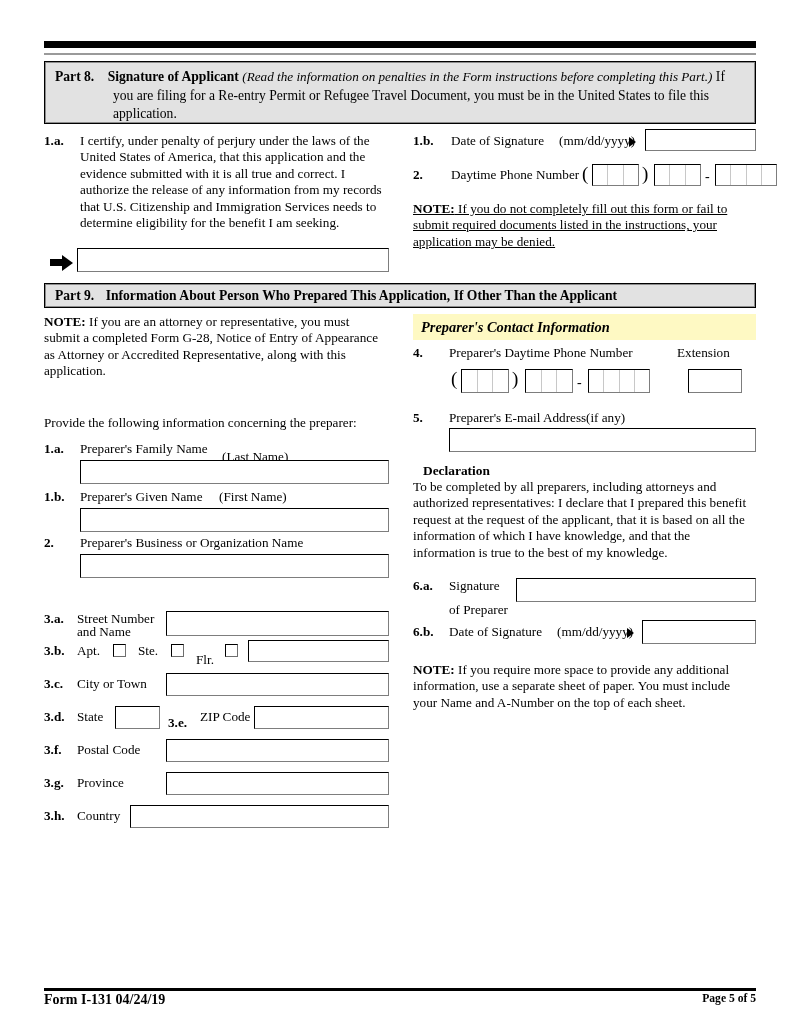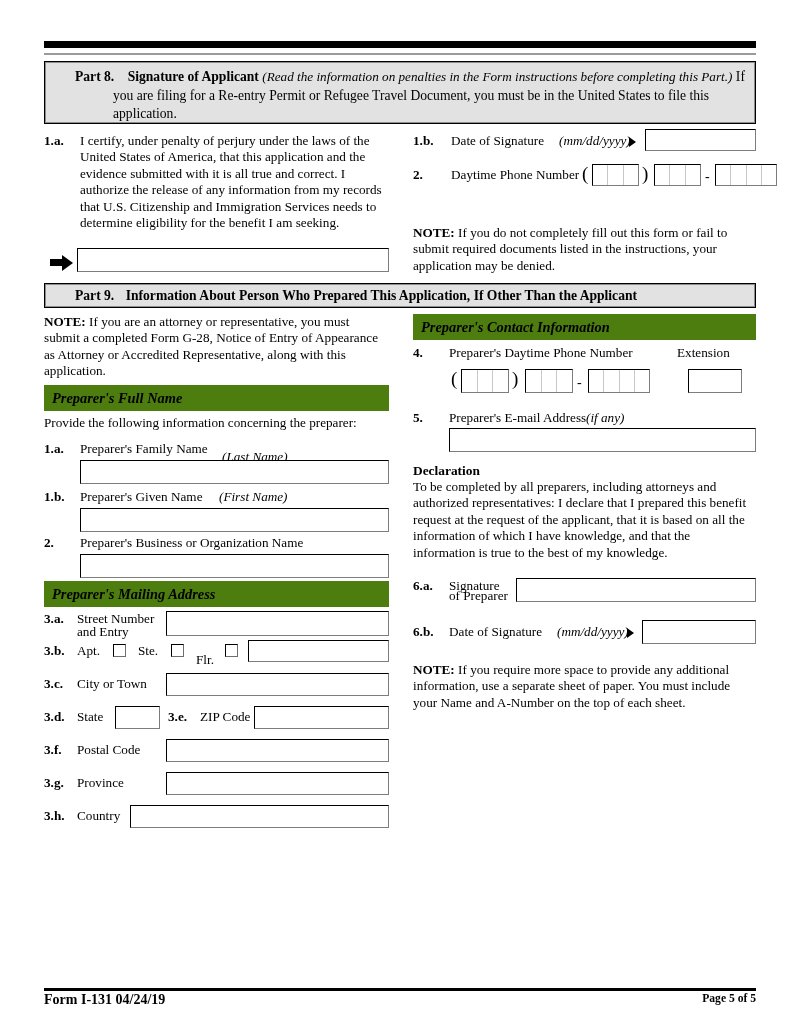--- a/index.html
+++ b/index.html
@@ -55,21 +55,21 @@
     border: 1px solid #8c8c8c;
     height: 100%;
     box-sizing: border-box;
     padding: 5px 8px 5px 9px;
   }
   .part-title-line {
     font-size: 13.6px;
     line-height: 18.6px;
     text-indent: 0;
   }
-  .pt-bold { font-weight: bold; margin-left: 20px; }
+  .pt-bold { font-weight: bold; }
   .pt-ital { font-style: italic; font-size: 13.2px; }
   .hang {
     padding-left: 58px;
     text-indent: -58px;
   }
 
   
   .col-left {
     position: absolute;
     left: 0;
@@ -84,21 +84,21 @@
   
   .body-text {
     font-size: 13.2px;
     line-height: 16.4px;
   }
   .tiny-note {
     font-size: 13.2px;
     line-height: 16.4px;
   }
   .b { font-weight: bold; }
-  .i { font-style: italic; }
+  .i { }
 
   
   .row {
     position: relative;
   }
   .num {
     position: absolute;
     left: 0;
     top: 0;
     width: 30px;
@@ -143,21 +143,21 @@
     border: 1px solid #000000;
     border-right-color: #6e6e6e;
     border-bottom-color: #6e6e6e;
     background: #ffffff;
     position: absolute;
   }
 
   
   .subhead {
     position: absolute;
-    background: #4d7c0f;
+    background: #fef9c3;
     box-sizing: border-box;
     font-style: italic;
     font-weight: bold;
     font-size: 14.4px;
     line-height: 20px;
     padding: 3px 0 3px 8px;
   }
 
   
   .arrow-big {
@@ -272,41 +272,40 @@
         </span>
       <span class="dash" style="left:292px; top:3px;">-</span>
       <span class="cellbox" style="left:302px; top:-3px; width:62px; height:22px;">
           <i></i>
           <i></i>
           <i></i>
           <i></i>
         </span>
     </div>
 
-    <div class="tiny-note" style="margin-top:28px; width:322px;">
+    <div class="tiny-note" style="margin-top:4px; width:322px;text-decoration:underline;">
       <span class="b">NOTE:</span><span> If you do not completely fill out this form or fail to submit required documents listed in the instructions, your application may be denied.</span>
     </div>
   </div>
 
   <div class="part-bar" style="top:283px; height:25px;">
     <div class="inner" style="padding-top:2px;">
       <div class="part-title-line">
         <span class="pt-bold">Part 9.</span>
         <span class="pt-bold" style="margin-left:8px;">Information About Person Who Prepared This Application, If Other Than the Applicant</span>
       </div>
     </div>
   </div>
 
   <div class="col-left" style="top:314px;">
     <div class="tiny-note" style="width:340px;">
       <span class="b">NOTE:</span><span> If you are an attorney or representative, you must submit a completed Form G-28, Notice of Entry of Appearance as Attorney or Accredited Representative, along with this application.</span>
     </div>
   </div>
 
-  <div class="subhead" style="left:0; top:385px; width:345px;">Preparer's Full Name</div>
 
   <div class="body-text" style="position:absolute; left:0; top:415px; width:345px;">Provide the following information concerning the preparer:</div>
 
   <div style="position:absolute; left:0; top:441px;">
     <span class="num" style="position:absolute; left:0; top:0;">1.a.</span>
     <span class="lbl" style="position:absolute; left:36px; top:0; white-space:nowrap;">Preparer's Family Name</span>
     <span class="lbl i" style="position:absolute; left:178px; top:8px; white-space:nowrap;">(Last Name)</span>
     <span class="box" style="left:36px; top:19px; width:309px; height:24px;"></span>
   </div>
 
@@ -316,26 +315,25 @@
     <span class="lbl i" style="position:absolute; left:175px; top:0; white-space:nowrap;">(First Name)</span>
     <span class="box" style="left:36px; top:19px; width:309px; height:24px;"></span>
   </div>
 
   <div style="position:absolute; left:0; top:535px;">
     <span class="num" style="position:absolute; left:0; top:0;">2.</span>
     <span class="lbl" style="position:absolute; left:36px; top:0; white-space:nowrap;text-align:right;">Preparer's Business or Organization Name</span>
     <span class="box" style="left:36px; top:19px; width:309px; height:24px;"></span>
   </div>
 
-  <div class="subhead" style="left:0; top:581px; width:345px;">Preparer's Mailing Address</div>
 
   <div style="position:absolute; left:0; top:611px;">
     <span class="num" style="position:absolute; left:0; top:0;">3.a.</span>
     <span class="lbl" style="position:absolute; left:33px; top:0; white-space:nowrap;">Street Number</span>
-    <span class="lbl" style="position:absolute; left:33px; top:13px; white-space:nowrap;">and Entry</span>
+    <span class="lbl" style="position:absolute; left:33px; top:13px; white-space:nowrap;">and Name</span>
     <span class="box" style="left:122px; top:0px; width:223px; height:25px;"></span>
   </div>
 
   <div style="position:absolute; left:0; top:643px;">
     <span class="num" style="position:absolute; left:0; top:0;">3.b.</span>
     <span class="lbl" style="position:absolute; left:33px; top:0;">Apt.</span>
     <span class="chk" style="left:69px; top:1px;"></span>
     <span class="lbl" style="position:absolute; left:94px; top:0;">Ste.</span>
     <span class="chk" style="left:127px; top:1px;"></span>
     <span class="lbl" style="position:absolute; left:152px; top:9px;">Flr.</span>
@@ -346,21 +344,21 @@
   <div style="position:absolute; left:0; top:673px;">
     <span class="num" style="position:absolute; left:0; top:3px;">3.c.</span>
     <span class="lbl" style="position:absolute; left:33px; top:3px; white-space:nowrap;">City or Town</span>
     <span class="box" style="left:122px; top:0px; width:223px; height:23px;"></span>
   </div>
 
   <div style="position:absolute; left:0; top:706px;">
     <span class="num" style="position:absolute; left:0; top:3px;">3.d.</span>
     <span class="lbl" style="position:absolute; left:33px; top:3px;">State</span>
     <span class="box" style="left:71px; top:0px; width:45px; height:23px;"></span>
-    <span class="num" style="position:absolute; left:124px; top:3px;">3.e.</span>
+    <span class="num" style="position:absolute; left:124px; top:9px;">3.e.</span>
     <span class="lbl" style="position:absolute; left:156px; top:3px; white-space:nowrap;">ZIP Code</span>
     <span class="box" style="left:210px; top:0px; width:135px; height:23px;"></span>
   </div>
 
   <div style="position:absolute; left:0; top:739px;">
     <span class="num" style="position:absolute; left:0; top:3px;">3.f.</span>
     <span class="lbl" style="position:absolute; left:33px; top:3px; white-space:nowrap;">Postal Code</span>
     <span class="box" style="left:122px; top:0px; width:223px; height:23px;"></span>
   </div>
 
@@ -406,28 +404,28 @@
   </div>
 
   <div style="position:absolute; left:369px; top:410px;">
     <span class="num" style="position:absolute; left:0; top:0;">5.</span>
     <span class="lbl" style="position:absolute; left:36px; top:0; white-space:nowrap;">Preparer's E-mail Address</span>
     <span class="lbl i" style="position:absolute; left:173px; top:0; white-space:nowrap;">(if any)</span>
     <span class="box" style="left:36px; top:18px; width:307px; height:24px;"></span>
   </div>
 
   <div style="position:absolute; left:369px; top:462px; width:340px;">
-    <div class="b" style="font-size:13.4px; line-height:17px;">Declaration</div>
+    <div class="b" style="font-size:13.4px; line-height:17px;margin-left:10px;">Declaration</div>
     <div class="body-text" style="margin-top:0;">To be completed by all preparers, including attorneys and authorized representatives: I declare that I prepared this benefit request at the request of the applicant, that it is based on all the information of which I have knowledge, and that the information is true to the best of my knowledge.</div>
   </div>
 
   <div style="position:absolute; left:369px; top:578px;">
     <span class="num" style="position:absolute; left:0; top:0;">6.a.</span>
     <span class="lbl" style="position:absolute; left:36px; top:0; white-space:nowrap;">Signature</span>
-    <span class="lbl" style="position:absolute; left:36px; top:10px; white-space:nowrap;">of Preparer</span>
+    <span class="lbl" style="position:absolute; left:36px; top:24px; white-space:nowrap;">of Preparer</span>
     <span class="box" style="left:103px; top:0px; width:240px; height:24px;"></span>
   </div>
 
   <div style="position:absolute; left:369px; top:620px;">
     <span class="num" style="position:absolute; left:0; top:4px;">6.b.</span>
     <span class="lbl" style="position:absolute; left:36px; top:4px; white-space:nowrap;">Date of Signature</span>
     <span class="lbl i" style="position:absolute; left:144px; top:4px; white-space:nowrap;">(mm/dd/yyyy)</span>
     <span class="arrow-sm" style="left:214px; top:8px;"></span>
     <span class="box" style="left:229px; top:0px; width:114px; height:24px;"></span>
   </div>

